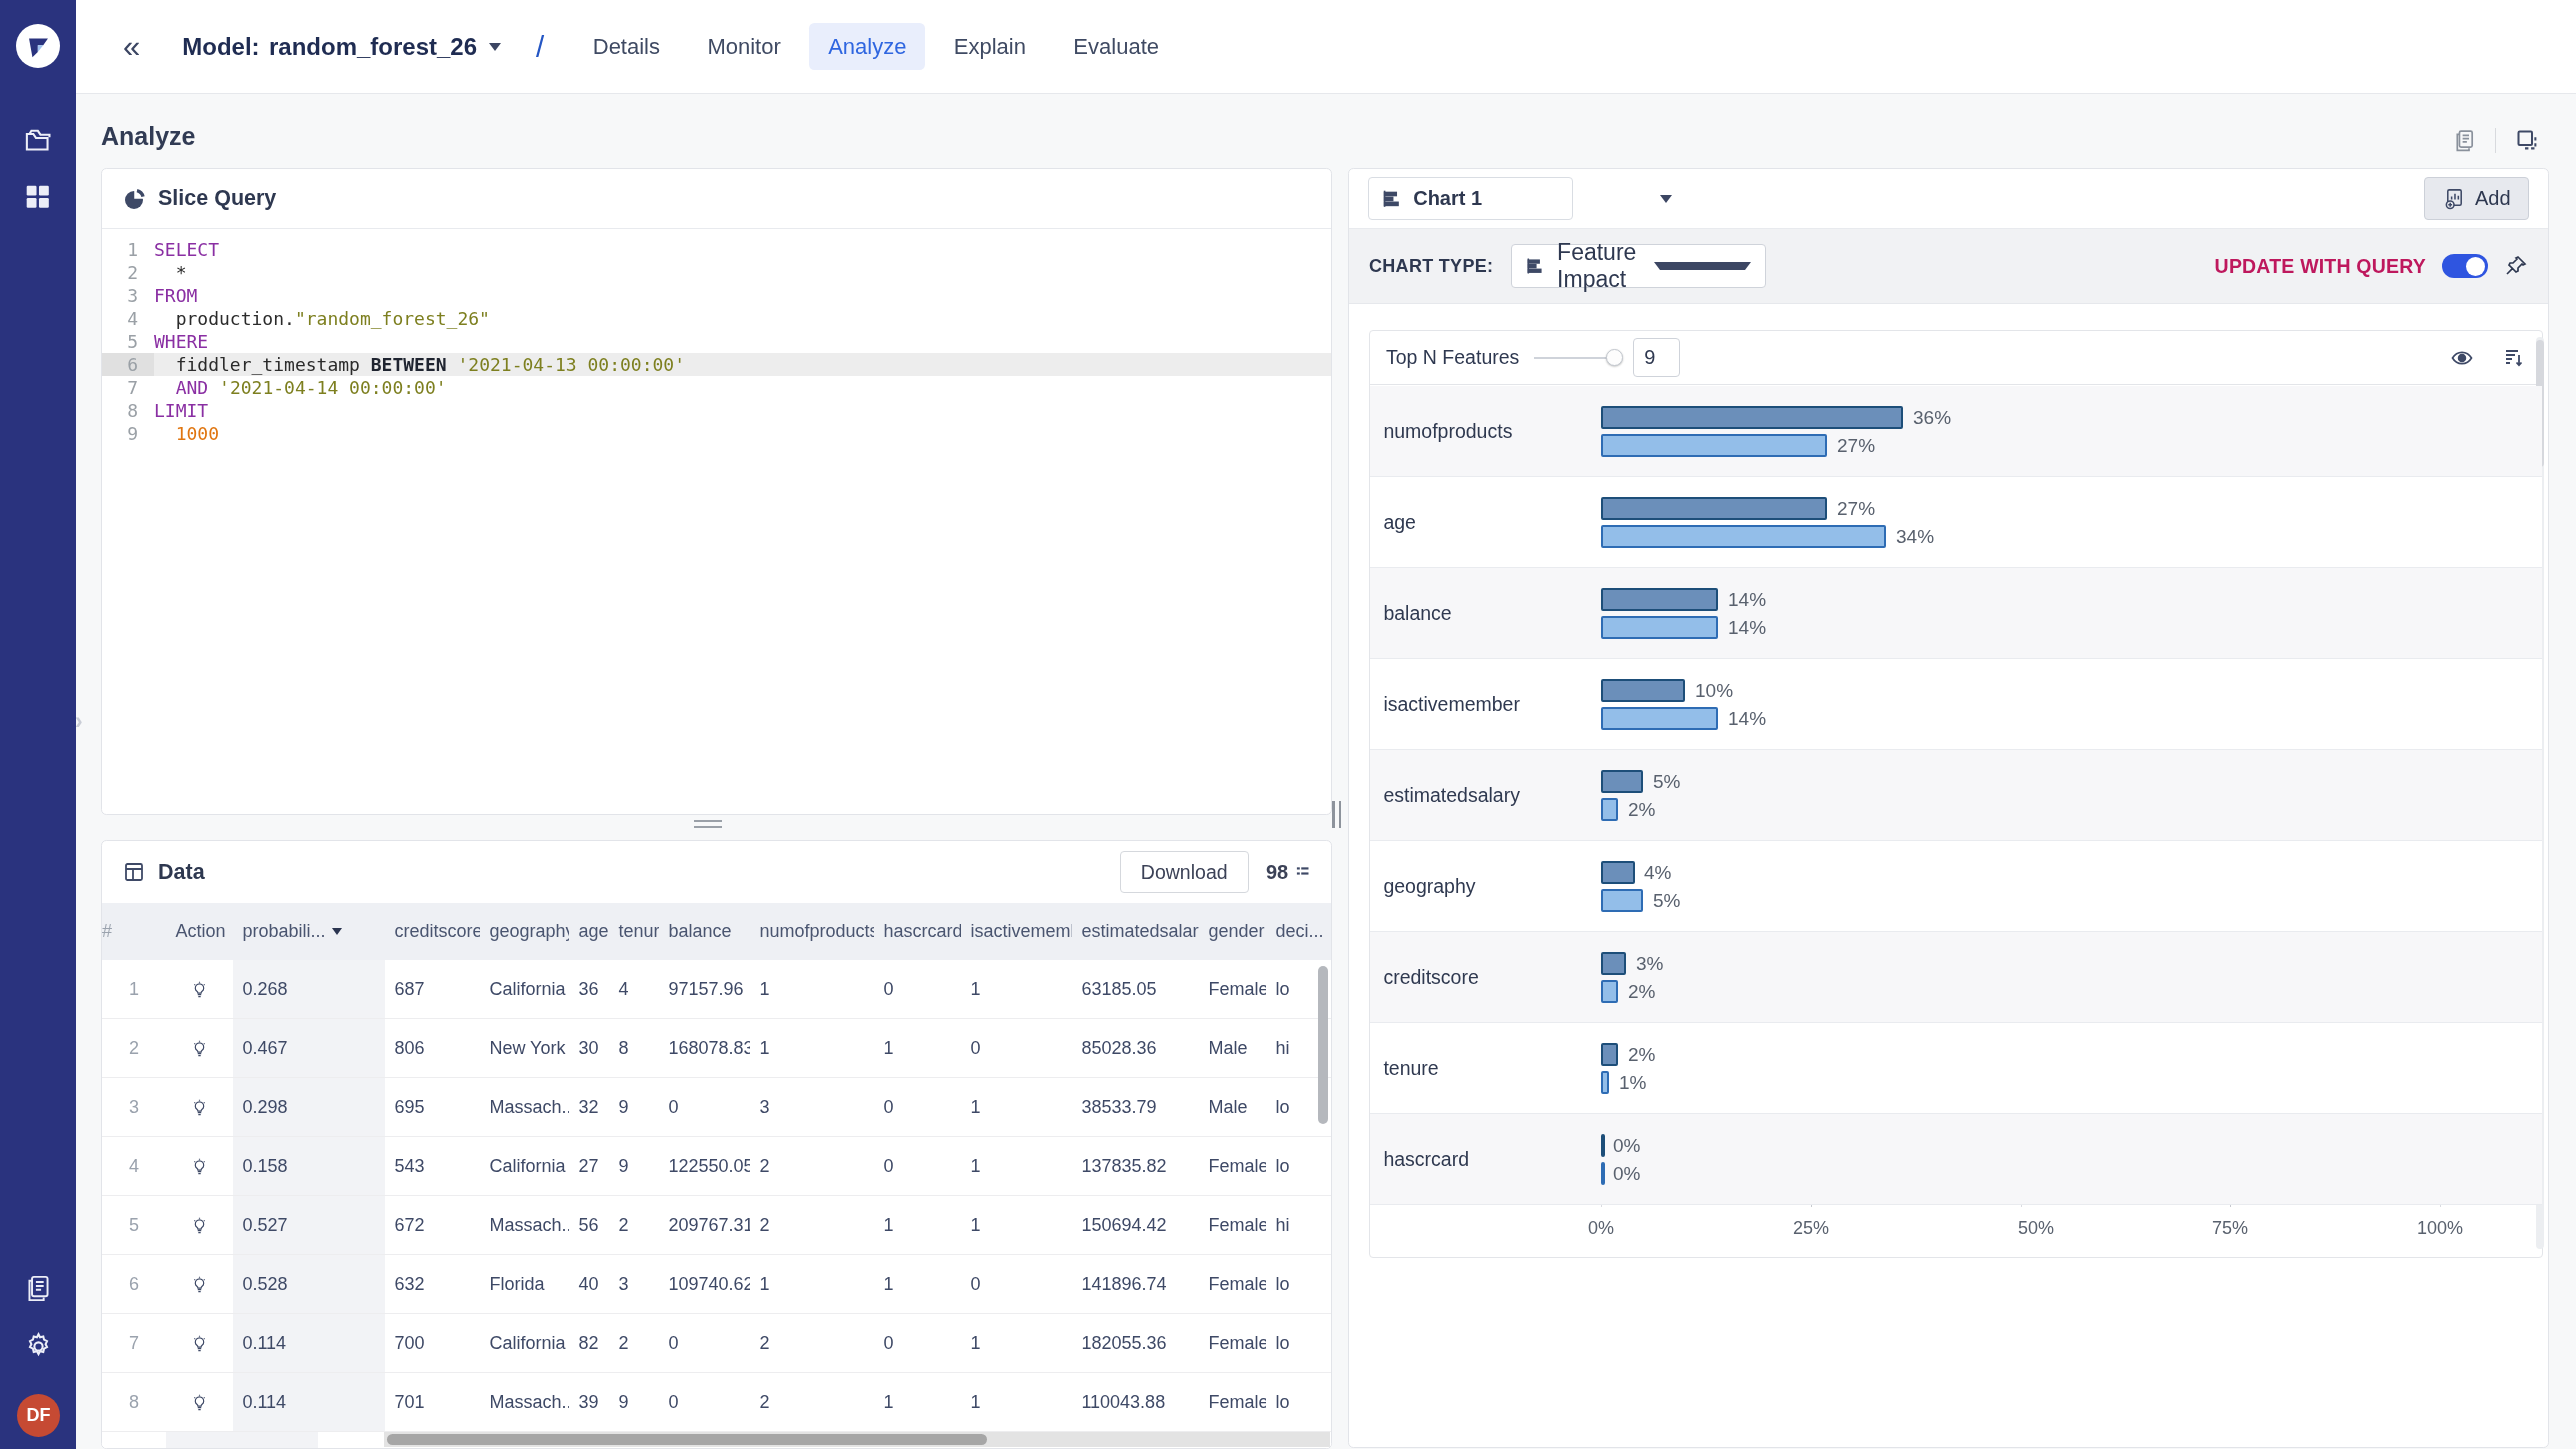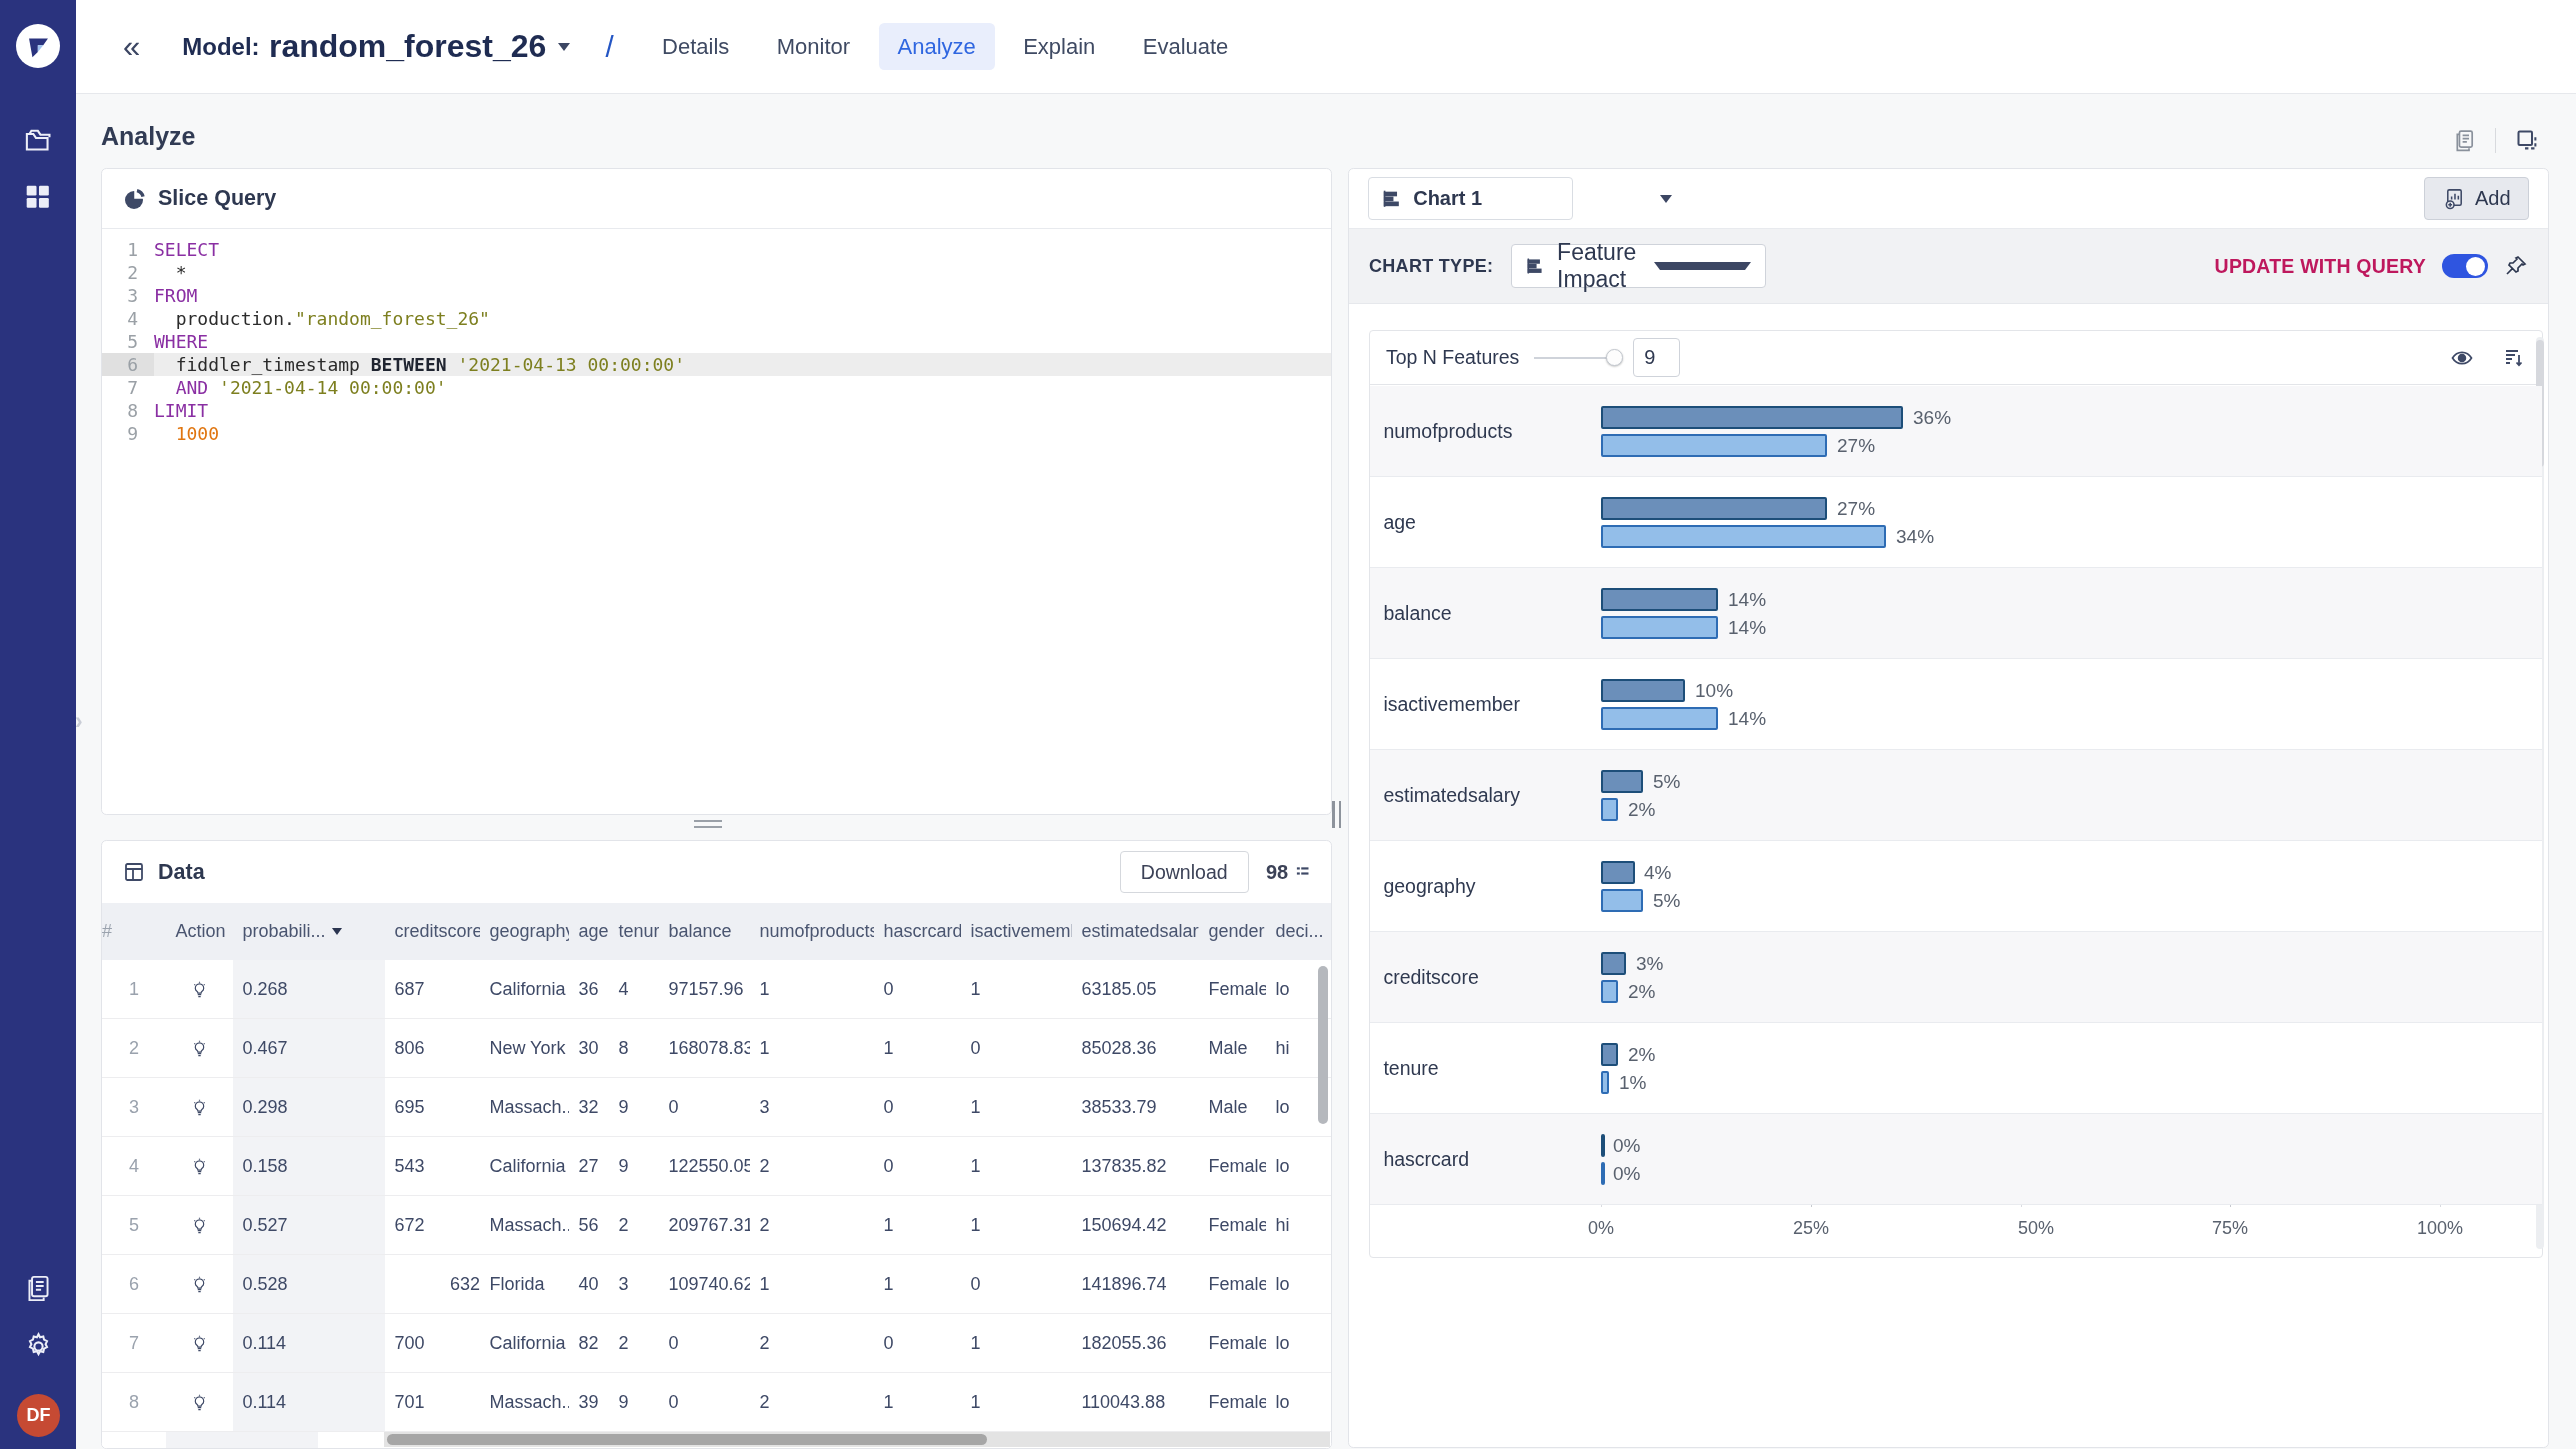--- a/index.html
+++ b/index.html
@@ -13,21 +13,21 @@
     display:flex; align-items:center; justify-content:center; }
   .side-ic { position:absolute; left:0; width:76px; display:flex; justify-content:center; color:#e8eaf6; }
   .avatar { position:absolute; left:17px; top:1394px; width:43px; height:43px; border-radius:50%; background:#c64a33;
     color:#fff; font-size:18px; font-weight:700; display:flex; align-items:center; justify-content:center; }
 
   
   .topbar { position:absolute; left:76px; top:0; width:2500px; height:94px; background:#fff;
     border-bottom:0.7px solid #e6e8ec; display:flex; align-items:center; z-index:4; }
   .collapse { font-size:31px; color:#3c4663; margin-left:47px; line-height:1; cursor:pointer; }
   .model-lab { font-size:24px; font-weight:700; color:#1f2c52; margin-left:42px; }
-  .model-name { font-size:32px; font-weight:700; color:#1f2c52; margin-left:9.4px; }
+  .model-name { font-size:24px; font-weight:700; color:#1f2c52; margin-left:9.4px; }
   .caret { width:0; height:0; border-left:6.7px solid transparent; border-right:6.7px solid transparent;
     border-top:8.7px solid #3c4663; display:inline-block; margin-left:12px; }
   .bc-sep { font-size:29.5px; color:#2456c4; margin:0 29.5px 0 35px; font-weight:400; }
   .tabs { display:flex; align-items:center; gap:9.4px; }
   .tab { font-size:22px; color:#3f4a63; padding:10.7px 19px; border-radius:5.4px; cursor:pointer; }
   .tab.active { background:#e9eefc; color:#2f66e0; }
 
   
   .page-title { position:absolute; left:101px; top:122px; font-size:25px; font-weight:700; color:#313b54; }
   .page-icons { position:absolute; left:2452px; top:127px; display:flex; align-items:center; gap:17.4px; }
@@ -428,21 +428,21 @@
         <div class="trow">
           <div class="td c-num" style="width: 64px;">6</div>
           <div class="td c-action" style="width: 67px;">
             <svg width="19" height="19" viewBox="0 0 24 24" fill="none" stroke="#3e4966" stroke-width="1.5">
               <path d="M8.7 14.3 a5.3 5.3 0 1 1 6.6 0 c-.8.7-1.3 1.3-1.3 2.2 h-4 c0-.9-.5-1.5-1.3-2.2 z"></path>
               <path d="M9.8 18.5 h4.4 M10.5 21 h3"></path>
               <path d="M5.5 5.5 l1 .8 M18.5 5.5 l-1 .8 M12 2.2 v1.2"></path>
             </svg>
           </div>
           <div class="td c-prob" style="width: 152px;">0.528</div>
-          <div class="td" style="width: 95px; text-align: right;">632</div>
+          <div class="td" style="width: 95px;">632</div>
           <div class="td" style="width: 89px;">Florida</div>
           <div class="td" style="width: 40px;">40</div>
           <div class="td" style="width: 50px;">3</div>
           <div class="td" style="width: 91px;">109740.62</div>
           <div class="td" style="width: 124px;">1</div>
           <div class="td" style="width: 87px;">1</div>
           <div class="td" style="width: 111px;">0</div>
           <div class="td" style="width: 127px;">141896.74</div>
           <div class="td" style="width: 67px;">Female</div>
           <div class="td" style="width: 81px;">lo</div>

